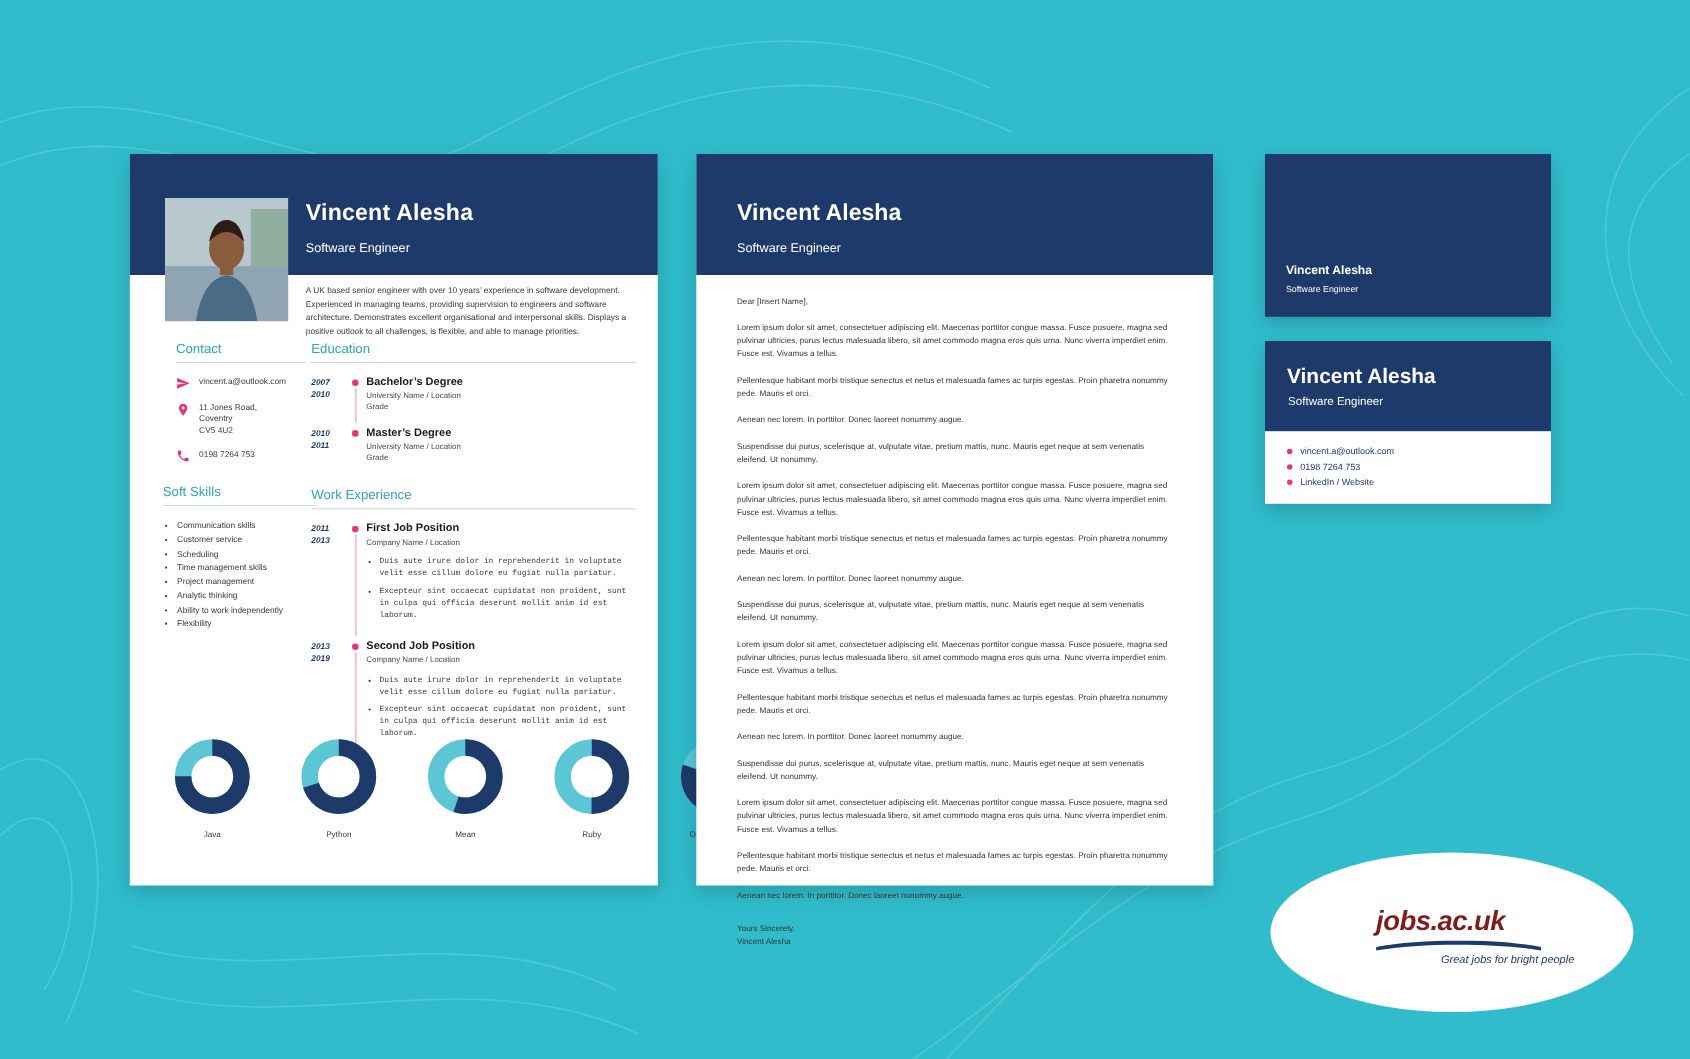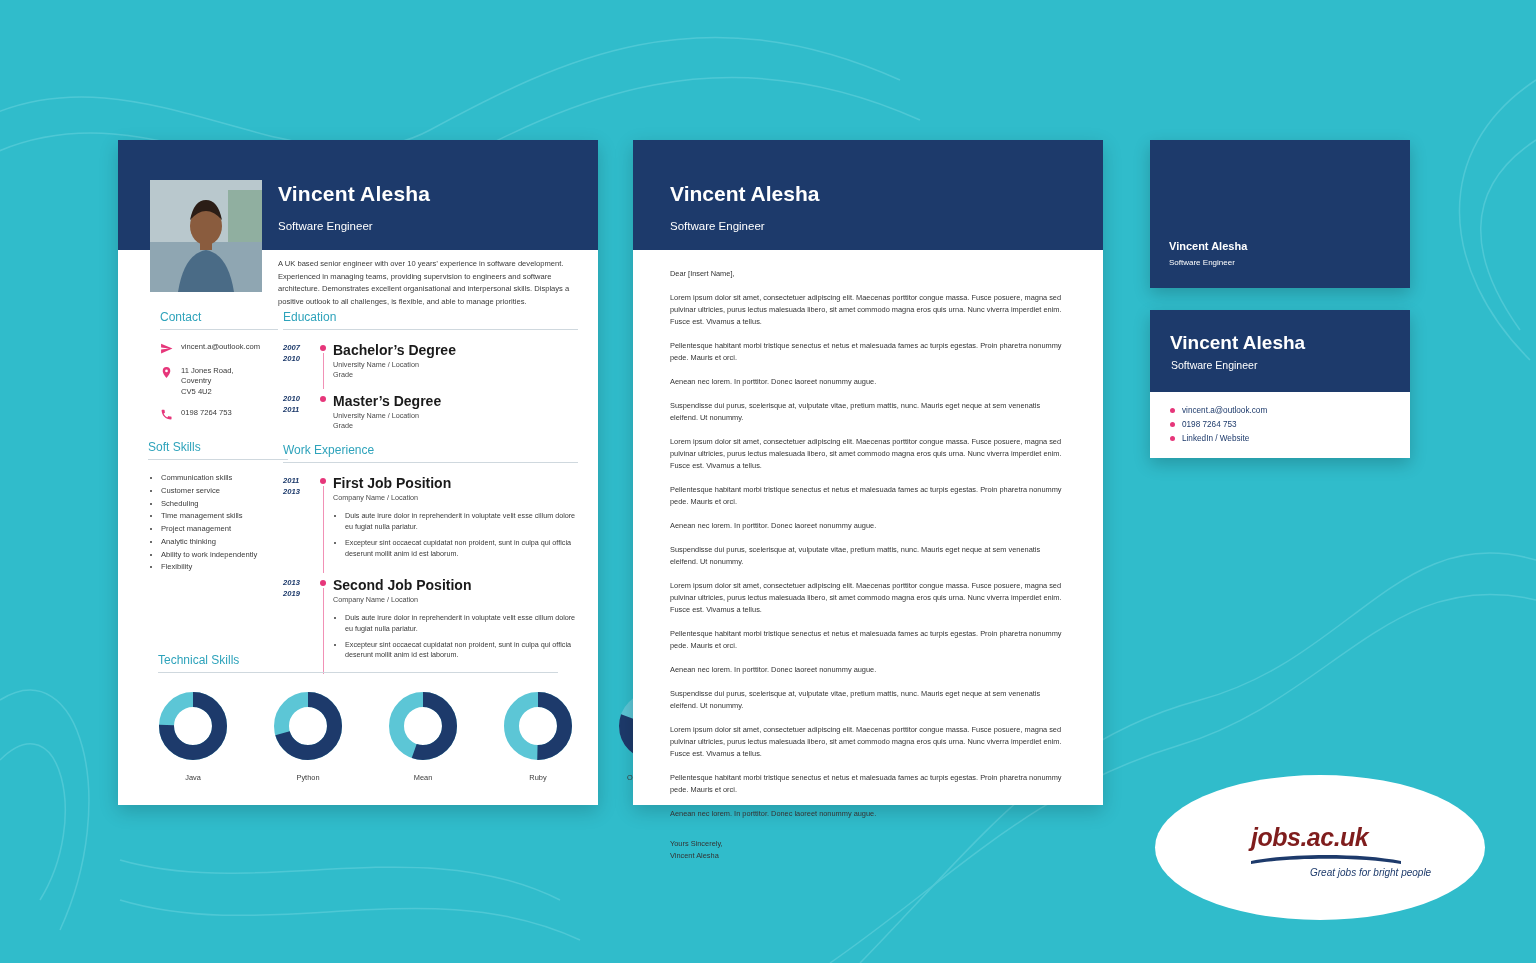--- a/index.html
+++ b/index.html
@@ -30,24 +30,24 @@
   .s-soft ul{margin:12px 0 0 0;padding-left:13px;}
   .s-soft li{font-size:7.6px;color:#3a3a3a;line-height:1.55;margin-bottom:1px;}
   .s-edu{position:absolute;left:165px;top:170px;width:295px;}
   .s-work{position:absolute;left:165px;top:303px;width:295px;}
   .tl-item{display:flex;margin-top:12px;position:relative;}
   .tl-years{flex:0 0 34px;font-size:7.6px;font-weight:bold;color:#1d3a6b;line-height:1.45;font-style:italic;}
   .tl-dotcol{flex:0 0 16px;position:relative;}
   .tl-dot{width:6px;height:6px;border-radius:50%;background:#e6367a;position:absolute;left:3px;top:3px;}
   .tl-line{position:absolute;left:5.5px;top:11px;bottom:-8px;width:1px;background:#e6367a;opacity:.55;}
   .tl-body{flex:1;}
-  .tl-h{font-size:14px;font-weight:bold;color:#1a1a1a;margin-bottom:2px;}
+  .tl-h{font-size:10px;font-weight:bold;color:#1a1a1a;margin-bottom:2px;}
   .tl-sub{font-size:7.2px;color:#4a4a4a;line-height:1.45;}
   .tl-body ul{margin:8px 0 0 0;padding-left:12px;}
-  .tl-body li{font-size:7.2px;color:#3a3a3a;line-height:1.5;margin-bottom:5px;}
+  .tl-body li{font-size:7.2px;color:#3a3a3a;line-height:1.5;margin-bottom:5px;font-family:Liberation Mono, monospace;}
   .s-tech{position:absolute;left:40px;top:513px;width:400px;}
   .donuts{display:flex;justify-content:space-between;margin-top:18px;gap:45px;}
   .donut{width:70px;text-align:center;}
   .donut .lbl{font-size:7.4px;color:#3a3a3a;margin-top:8px;}
   
   #cv2{
     position:absolute;left:633px;top:140px;width:470px;height:665px;
     background:#ffffff;box-shadow:0 6px 18px rgba(0,0,0,.18);z-index:2;
   }
   #cv2 .hdr{height:110px;background:#1d3a6b;position:relative;}
@@ -225,21 +225,20 @@
         <div class="tl-sub">Company Name / Location</div>
         <ul>
           <li>Duis aute irure dolor in reprehenderit in voluptate velit esse cillum dolore eu fugiat nulla pariatur.</li>
           <li>Excepteur sint occaecat cupidatat non proident, sunt in culpa qui officia deserunt mollit anim id est laborum.</li>
         </ul>
       </div>
     </div>
   </div>
 
   <div class="s-tech">
-    <div class="sec-title">Technical Skills</div>
     <div class="donuts">
       <div class="donut">
         <svg width="70" height="70" viewBox="0 0 42 42">
           <circle cx="21" cy="21" r="15.9" fill="none" stroke="#5cc6d6" stroke-width="9"></circle>
           <circle class="arc" cx="21" cy="21" r="15.9" fill="none" stroke="#1d3a6b" stroke-width="9" stroke-dasharray="75 25" transform="rotate(-90 21 21)"></circle>
         </svg>
         <div class="lbl">Java</div>
       </div>
       <div class="donut">
         <svg width="70" height="70" viewBox="0 0 42 42">

